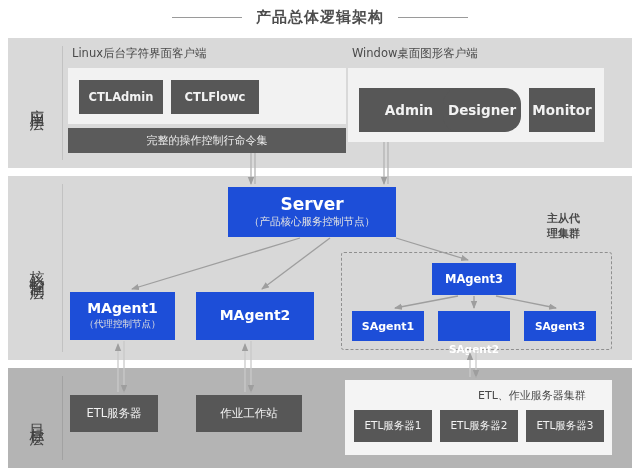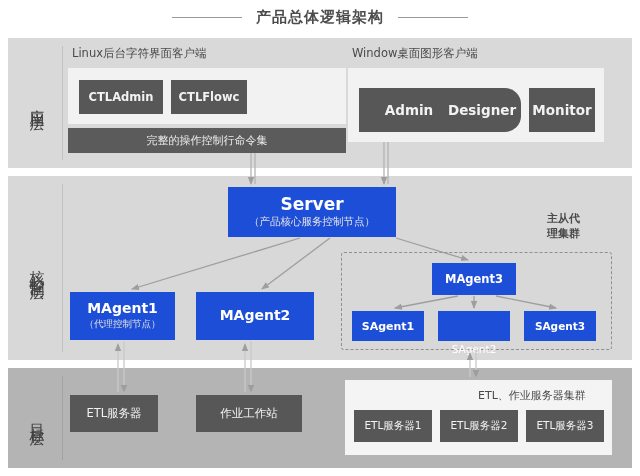--- a/index.html
+++ b/index.html
@@ -76,21 +76,21 @@
   <div class="label-sep ls-target"></div>
 
   <div class="layer-label ll-app">应用层</div>
   <div class="layer-label ll-core">核心控制层</div>
   <div class="layer-label ll-target">目标层</div>
 
   <div class="panel-caption" style="left:72px;top:46px;">Linux后台字符界面客户端</div>
   <div class="panel-light" style="left:68px;top:68px;width:278px;height:56px;"></div>
 
   <div class="dark-box" style="left:79px;top:80px;width:84px;height:34px;font-size:11.5px;">CTLAdmin</div>
-  <div class="dark-box" style="left:171px;top:80px;width:76px;height:34px;font-size:11.5px;">CTLFlowc</div>
+  <div class="dark-box" style="left:171px;top:80px;width:88px;height:34px;font-size:11.5px;">CTLFlowc</div>
 
   <div class="cmd-bar" style="left:68px;top:128px;width:278px;height:25px;">完整的操作控制行命令集</div>
 
   <div class="panel-caption" style="left:352px;top:46px;">Window桌面图形客户端</div>
   <div class="panel-light" style="left:348px;top:68px;width:256px;height:74px;"></div>
 
   <div class="dark-box" style="left:359px;top:88px;width:100px;height:44px;font-size:13.5px;">Admin</div>
   <div class="dark-box" style="left:443px;top:88px;width:78px;height:44px;font-size:13.5px;border-radius:16px;">Designer</div>
   <div class="dark-box" style="left:529px;top:88px;width:66px;height:44px;font-size:13.5px;">Monitor</div>
 
@@ -116,21 +116,21 @@
   <div class="dashed-region" style="left:341px;top:252px;width:271px;height:98px;"></div>
 
   <div class="black-box" style="left:432px;top:263px;width:84px;height:32px;">
     <span style="font-size:11.5px;font-weight:bold;">MAgent3</span>
   </div>
 
   <div class="black-box" style="left:352px;top:311px;width:72px;height:30px;">
     <span style="font-size:11px;font-weight:bold;">SAgent1</span>
   </div>
   <div class="black-box" style="left:438px;top:311px;width:72px;height:30px;">
-    <span style="font-size:10.5px;font-weight:normal;margin-top:46px;">SAgent2</span>
+    <span style="font-size:10.5px;font-weight:bold;margin-top:46px;">SAgent2</span>
   </div>
   <div class="black-box" style="left:524px;top:311px;width:72px;height:30px;">
     <span style="font-size:10.5px;font-weight:bold;">SAgent3</span>
   </div>
 
   <div class="dark-box" style="left:70px;top:395px;width:88px;height:37px;font-size:11.5px;font-weight:normal;">ETL服务器</div>
   <div class="dark-box" style="left:196px;top:395px;width:106px;height:37px;font-size:11.5px;font-weight:normal;">作业工作站</div>
 
   <div class="panel-light" style="left:345px;top:380px;width:267px;height:75px;background:#f4f4f4;"></div>
   <div class="panel-caption" style="left:478px;top:388px;font-size:11px;">ETL、作业服务器集群</div>

